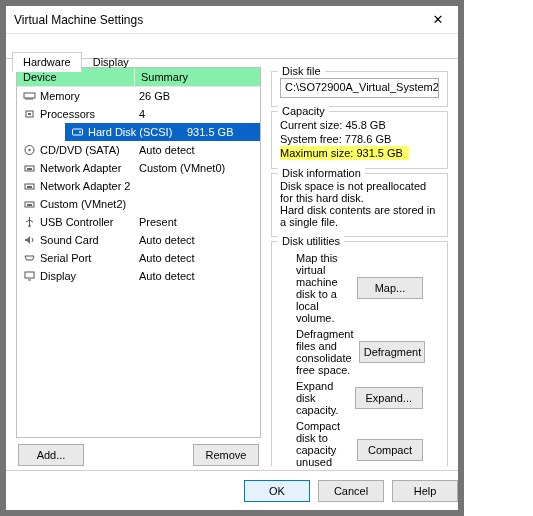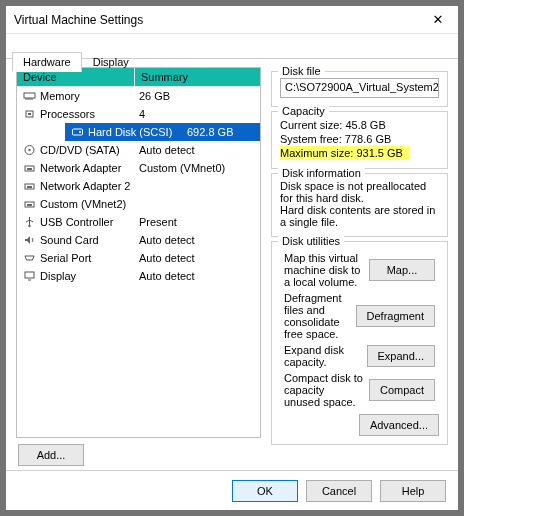--- a/index.html
+++ b/index.html
@@ -8,40 +8,40 @@
   .titlebar { height: 28px; display: flex; align-items: center; padding: 0 8px; border-bottom: 1px solid #e5e5e5; }
   .titlebar .title { flex: 1; font-size: 12px; }
   .close-x { width: 24px; text-align: center; font-size: 13px; cursor: default; }
   .tabs { display: flex; padding: 4px 6px 0 6px; border-bottom: 1px solid #ccc; }
   .tab { padding: 3px 10px; font-size: 11px; border: 1px solid transparent; position: relative; top: 14px; cursor: default; }
   .tab.active { border: 1px solid #ccc; border-bottom: 1px solid #fff; background: #fff; }
   .body { flex: 1; display: flex; padding: 8px 10px 4px 10px; gap: 10px; overflow: hidden; }
   .left { width: 245px; display: flex; flex-direction: column; }
   .right { flex: 1; display: flex; flex-direction: column; overflow: hidden; }
   .devbox { border: 1px solid #bfbfbf; flex: 1; display: flex; flex-direction: column; min-height: 0; }
-  .devhdr { display: flex; background: #14b8a6; border-bottom: 1px solid #e5e5e5; font-size: 11px; }
+  .devhdr { display: flex; background: #86efac; border-bottom: 1px solid #e5e5e5; font-size: 11px; }
   .devhdr .c1 { width: 118px; padding: 3px 6px; border-right: 1px solid #eee; }
   .devhdr .c2 { flex: 1; padding: 3px 6px; }
   .devlist { flex: 1; overflow: auto; }
   .row { display: flex; align-items: center; height: 18px; padding: 0 4px; cursor: default; }
   .row.sel { background: #0a64c8; color: #fff; margin-left: 48px; }
   .row .ico { width: 16px; height: 14px; display: flex; align-items: center; justify-content: center; margin-right: 3px; }
   .row .name { width: 99px; white-space: nowrap; overflow: hidden; text-overflow: ellipsis; }
   .row .summ { flex: 1; white-space: nowrap; overflow: hidden; text-overflow: ellipsis; }
   .leftactions { display: flex; justify-content: space-between; gap: 6px; padding: 6px 2px 0 2px; }
   .btn { min-width: 66px; height: 22px; border: 1px solid #adadad; background: #e9e9e9; font-size: 11px; padding: 0 10px; cursor: default; display: inline-flex; align-items: center; justify-content: center; }
   .fieldset { border: 1px solid #d0d0d0; padding: 6px 8px 8px 8px; position: relative; margin-top: 4px; }
   .fieldset .legend { position: absolute; top: -7px; left: 6px; background: #fff; padding: 0 4px; font-size: 11px; color: #000; }
   .pathbox { width: 100%; height: 20px; border: 1px solid #abadb3; padding: 2px 4px; font-size: 11px; white-space: nowrap; overflow: hidden; text-overflow: clip; background: #fff; }
   .caprow { padding: 1px 0; }
   .caprow.hl { background: #ffff66; display: inline-block; padding-right: 6px; }
-  .utilrow { display: flex; align-items: center; justify-content: space-between; margin: 4px 4px; gap: 6px; }
+  .utilrow { display: flex; align-items: center; justify-content: space-between; margin: 4px 16px; gap: 6px; }
   .utilrow .txt { flex: 1; }
   .advrow { display: flex; justify-content: flex-end; margin-top: 6px; text-align: center; }
-  .bottombar { height: 40px; border-top: 1px solid #d0d0d0; display: flex; align-items: center; justify-content: flex-end; gap: 8px; padding: 0 12px; }
+  .bottombar { height: 40px; border-top: 1px solid #d0d0d0; display: flex; align-items: center; justify-content: flex-end; gap: 8px; padding: 0 0; }
   .btn.primary { border: 1px solid #0078d7; background: #e5f1fb; }
   svg { display: block; }
 </style>
 </head>
 <body>
 
 <div class="window">
   <div class="titlebar">
     <div class="title">Virtual Machine Settings</div>
     <div class="close-x">✕</div>
@@ -84,21 +84,21 @@
               <div class="summ">4</div>
             </div>
             <div class="row sel">
               <div class="ico">
                 <svg width="13" height="12" viewBox="0 0 13 12">
                   <rect x="1.5" y="3" width="10" height="6" rx="1" fill="none" stroke="#fff"></rect>
                   <circle cx="9" cy="6" r="1" fill="#fff"></circle>
                 </svg>
               </div>
               <div class="name">Hard Disk (SCSI)</div>
-              <div class="summ">692.8 GB</div>
+              <div class="summ">931.5 GB</div>
             </div>
             <div class="row">
               <div class="ico">
                 <svg width="13" height="12" viewBox="0 0 13 12">
                   <circle cx="6.5" cy="6" r="4.5" fill="none" stroke="#555"></circle>
                   <circle cx="6.5" cy="6" r="1.2" fill="#666"></circle>
                 </svg>
               </div>
               <div class="name">CD/DVD (SATA)</div>
               <div class="summ">Auto detect</div>
@@ -167,20 +167,21 @@
                   <line x1="5" y1="10" x2="8" y2="10" stroke="#555"></line>
                 </svg>
               </div>
               <div class="name">Display</div>
               <div class="summ">Auto detect</div>
             </div>
           </div>
       </div>
       <div class="leftactions">
         <div class="btn">Add...</div>
+        <div class="btn">Remove</div>
       </div>
     </div>
 
     <div class="right">
       <div class="fieldset">
         <div class="legend">Disk file</div>
         <div class="pathbox">C:\SO72900A_Virtual_System21HD_20201127\SO72900A\SO7290</div>
       </div>
 
       <div class="fieldset">

